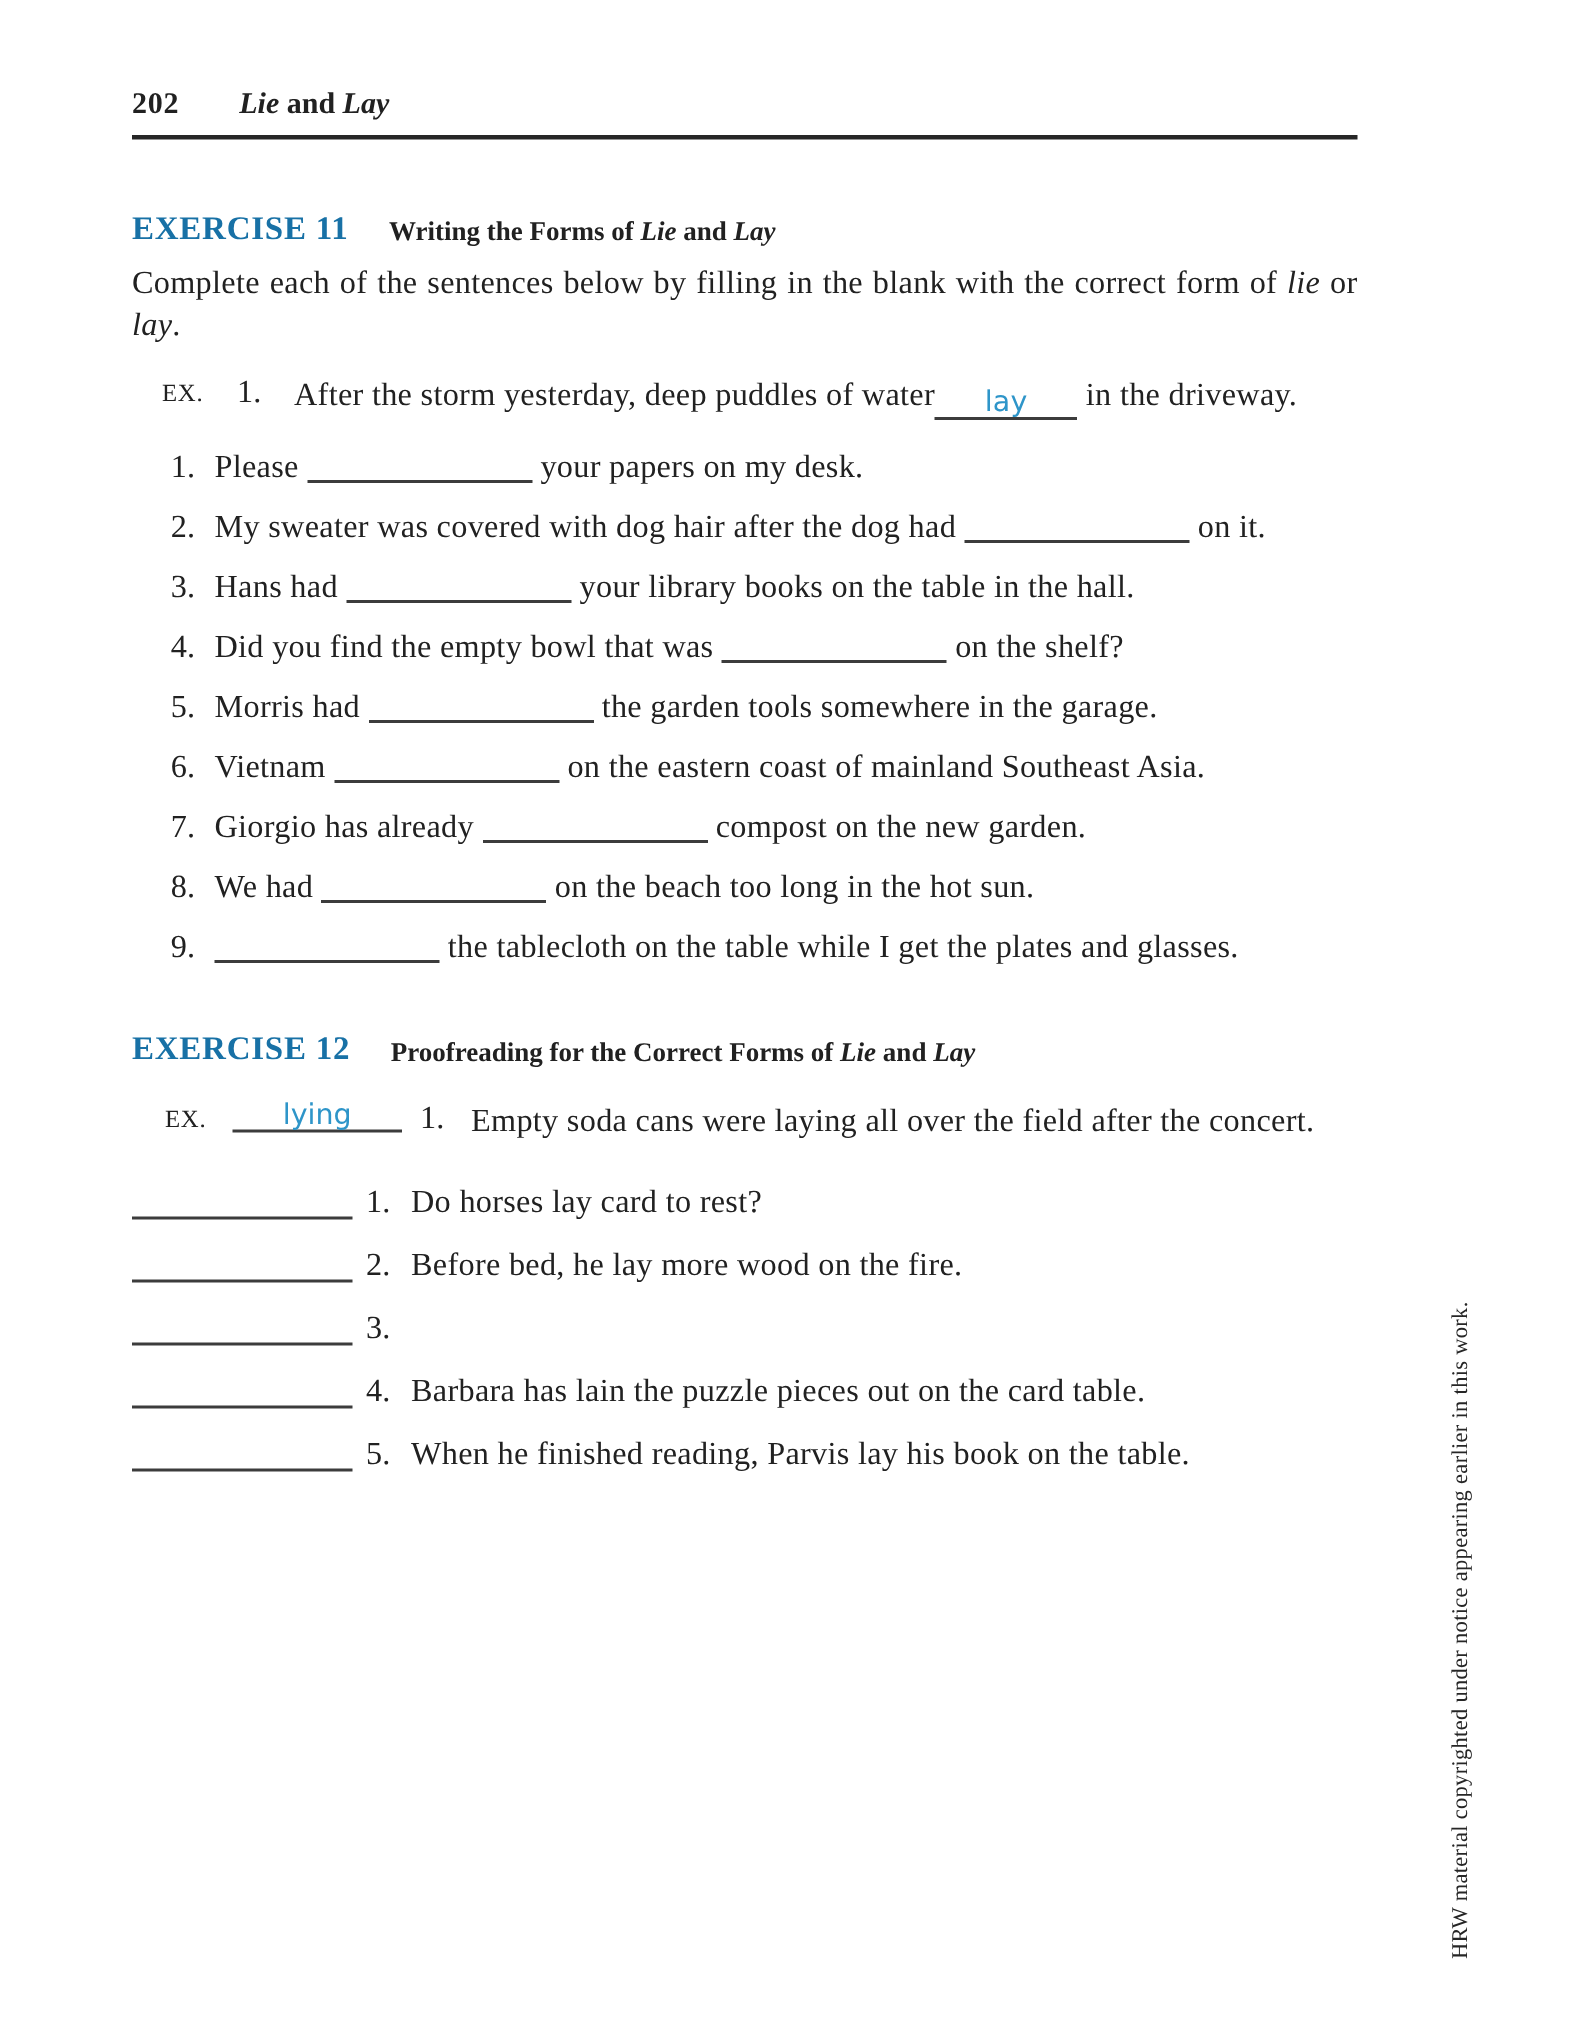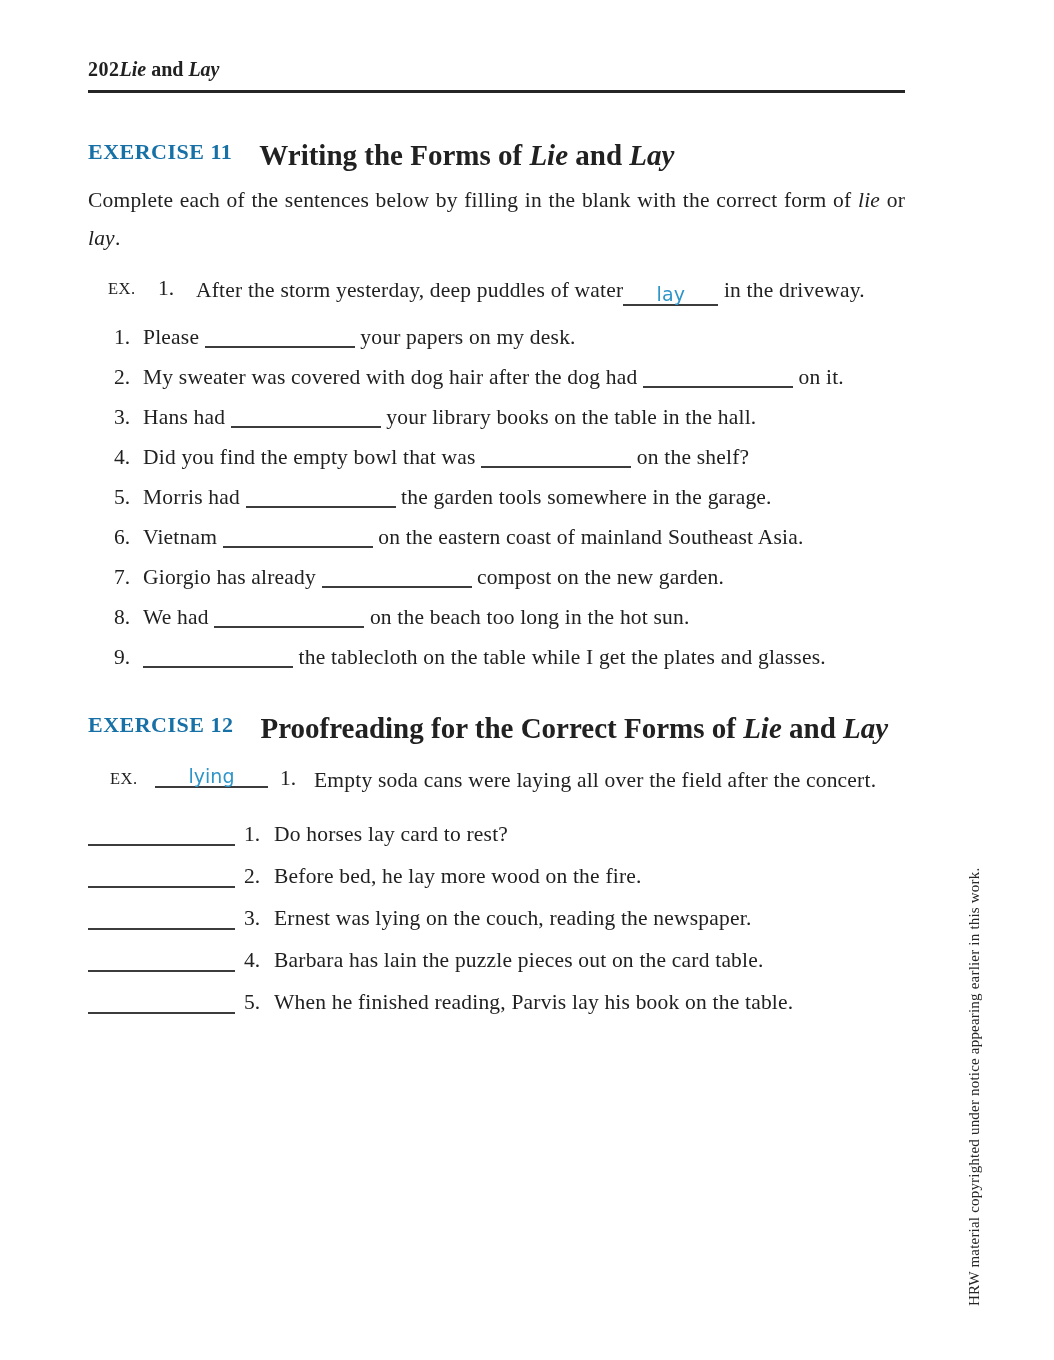--- a/index.html
+++ b/index.html
@@ -12,44 +12,45 @@
     overflow: hidden;
     font-family: "Liberation Serif", serif;
     color: #212121;
   }
   .content { padding: 26px 149px 0 88px; }
 
   
   .running-head {
     display: flex;
     align-items: baseline;
+    gap: 40px;
     padding-bottom: 9px;
     border-bottom: 3px solid #262626;
   }
   .page-num { font-size: 20px; font-weight: bold; letter-spacing: .5px; }
   .head-title { font-size: 20px; font-weight: bold; margin-top: 32px; }
   .head-title i { font-style: italic; }
 
   
   .section { margin-top: 46px; }
   .section.second { margin-top: 40px; }
-  .ex-head { display: flex; align-items: flex-start; gap: 27px; margin-bottom: 9px; }
+  .ex-head { display: flex; align-items: flex-end; gap: 27px; margin-bottom: 9px; }
   .ex-label {
     font-size: 22px;
     font-weight: bold;
     color: var(--heading-blue, #1871a6);
     letter-spacing: .5px;
     white-space: nowrap;
   }
-  .ex-title { font-size: 29px; font-weight: bold; }
+  .ex-title { font-size: 18px; font-weight: bold; }
   .ex-title i { font-style: italic; }
 
   .instructions {
     font-size: 21.5px;
-    line-height: 38px;
+    line-height: 28px;
     text-align: justify;
     letter-spacing: .2px;
   }
   .instructions i { font-style: italic; }
 
   
   .blank {
     display: inline-block;
     width: 150px;
     height: 22px;
@@ -204,21 +205,20 @@
             <p class="sent">Do horses lay card to rest?</p>
           </div>
           <div class="item12">
             <span class="blank w147"></span>
             <span class="num12">2.</span>
             <p class="sent">Before bed, he lay more wood on the fire.</p>
           </div>
           <div class="item12">
             <span class="blank w147"></span>
             <span class="num12">3.</span>
-            <p class="sent">Ernest was lying on the couch, reading the newspaper.</p>
           </div>
           <div class="item12">
             <span class="blank w147"></span>
             <span class="num12">4.</span>
             <p class="sent">Barbara has lain the puzzle pieces out on the card table.</p>
           </div>
           <div class="item12">
             <span class="blank w147"></span>
             <span class="num12">5.</span>
             <p class="sent">When he finished reading, Parvis lay his book on the table.</p>

